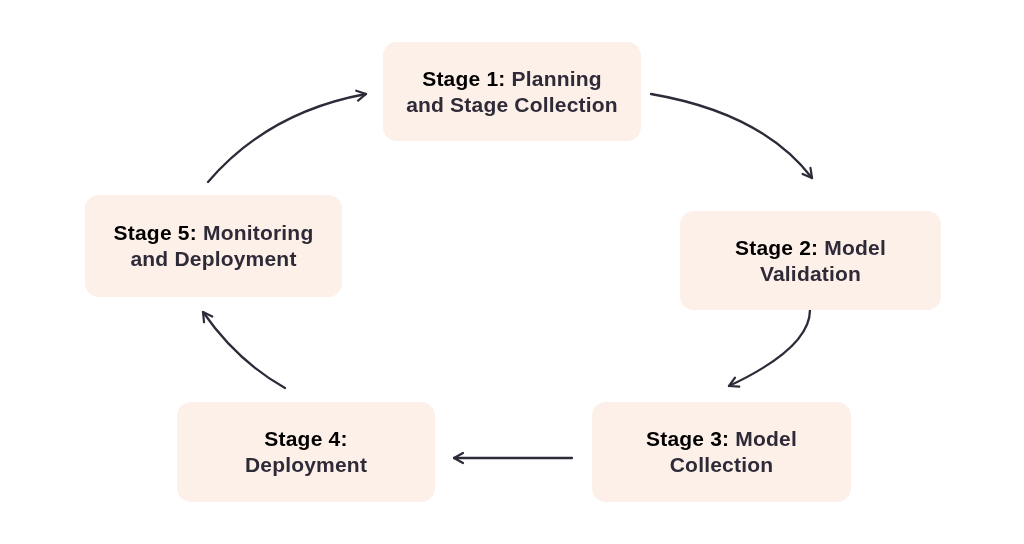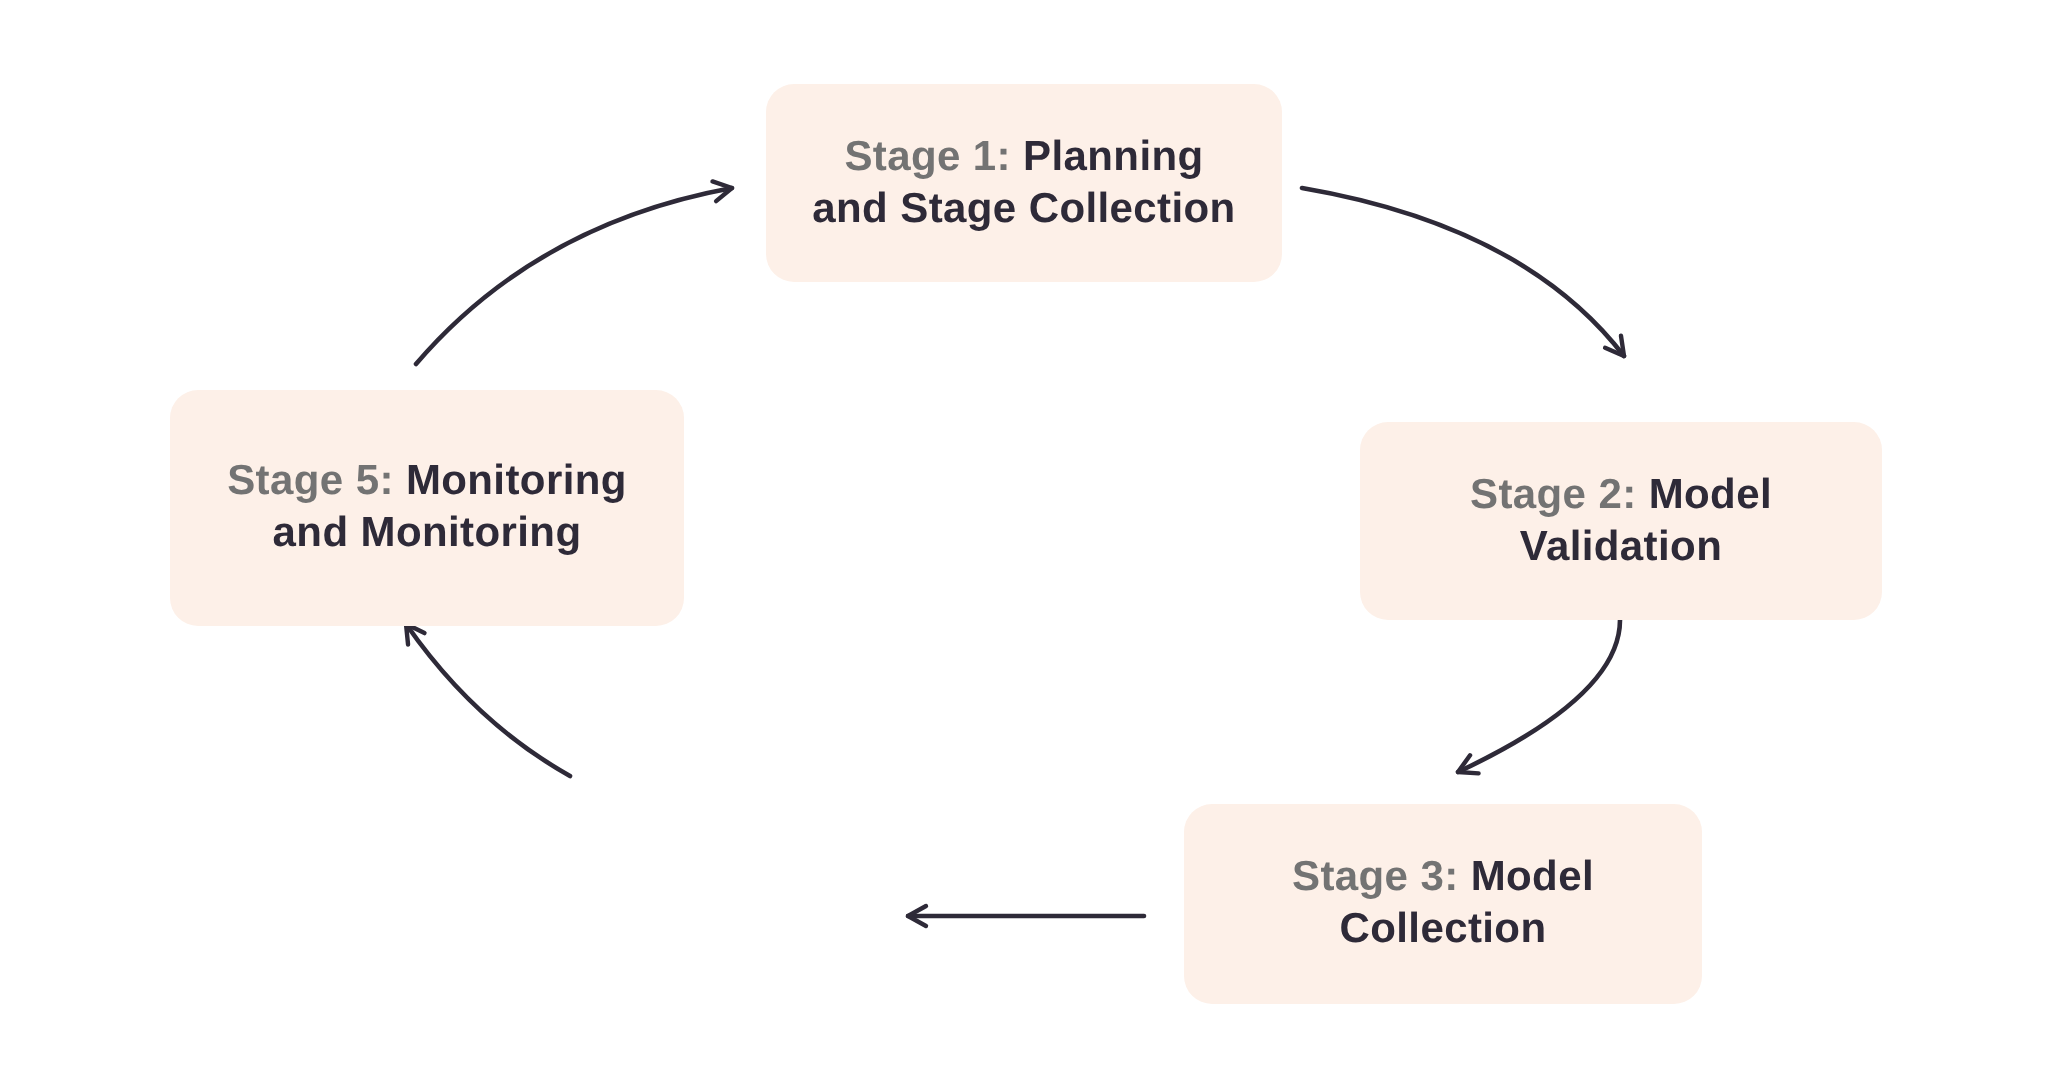--- a/index.html
+++ b/index.html
@@ -38,27 +38,27 @@
     align-items: center;
     justify-content: center;
     text-align: center;
     font-size: 21px;
     line-height: 26px;
     font-weight: bold;
     color: #2e2a38;
     letter-spacing: 0.2px;
   }
   .stage-box .prefix {
-    color: #737373;
+    color: #000000;
   }
   .s1 { left: 383px; top: 42px;  width: 258px; height: 99px; }
   .s2 { left: 680px; top: 196px; width: 261px; height: 99px; margin-top: 15px; }
   .s3 { left: 592px; top: 402px; width: 259px; height: 100px; text-align: right; }
   .s4 { left: 177px; top: 402px; width: 258px; height: 100px; }
-  .s5 { left: 85px;  top: 195px; width: 257px; height: 118px; }
+  .s5 { left: 85px;  top: 195px; width: 257px; height: 102px; }
 </style>
 </head>
 <body>
 
 <div class="canvas">
 
   <svg class="arrows-layer" width="1024" height="544" viewBox="0 0 1024 544" xmlns="http://www.w3.org/2000/svg">
     <defs>
       <marker id="arrowhead" viewBox="0 0 13 13" refX="11" refY="6.5" markerWidth="13" markerHeight="13" markerUnits="userSpaceOnUse" orient="auto-start-reverse">
         <path d="M2 1.5 L11 6.5 L2 11.5" fill="none" stroke="#2e2a38" stroke-width="2.2" stroke-linecap="round" stroke-linejoin="round"></path>
@@ -88,22 +88,28 @@
   </div>
 
   <div class="stage-box s3">
     <div>
       <span class="prefix">Stage 3:</span>
       <span>Model</span>
     </div>
     <div>Collection</div>
   </div>
 
+  <div class="stage-box s4">
+    <div>
+      <span class="prefix">Stage 4:</span><span></span>
+    </div>
+    <div>Deployment</div>
+  </div>
 
   <div class="stage-box s5">
     <div>
       <span class="prefix">Stage 5:</span>
       <span>Monitoring</span>
     </div>
-    <div>and Monitoring</div>
+    <div>and Deployment</div>
   </div>
 
 </div>
 
 </body></html>

